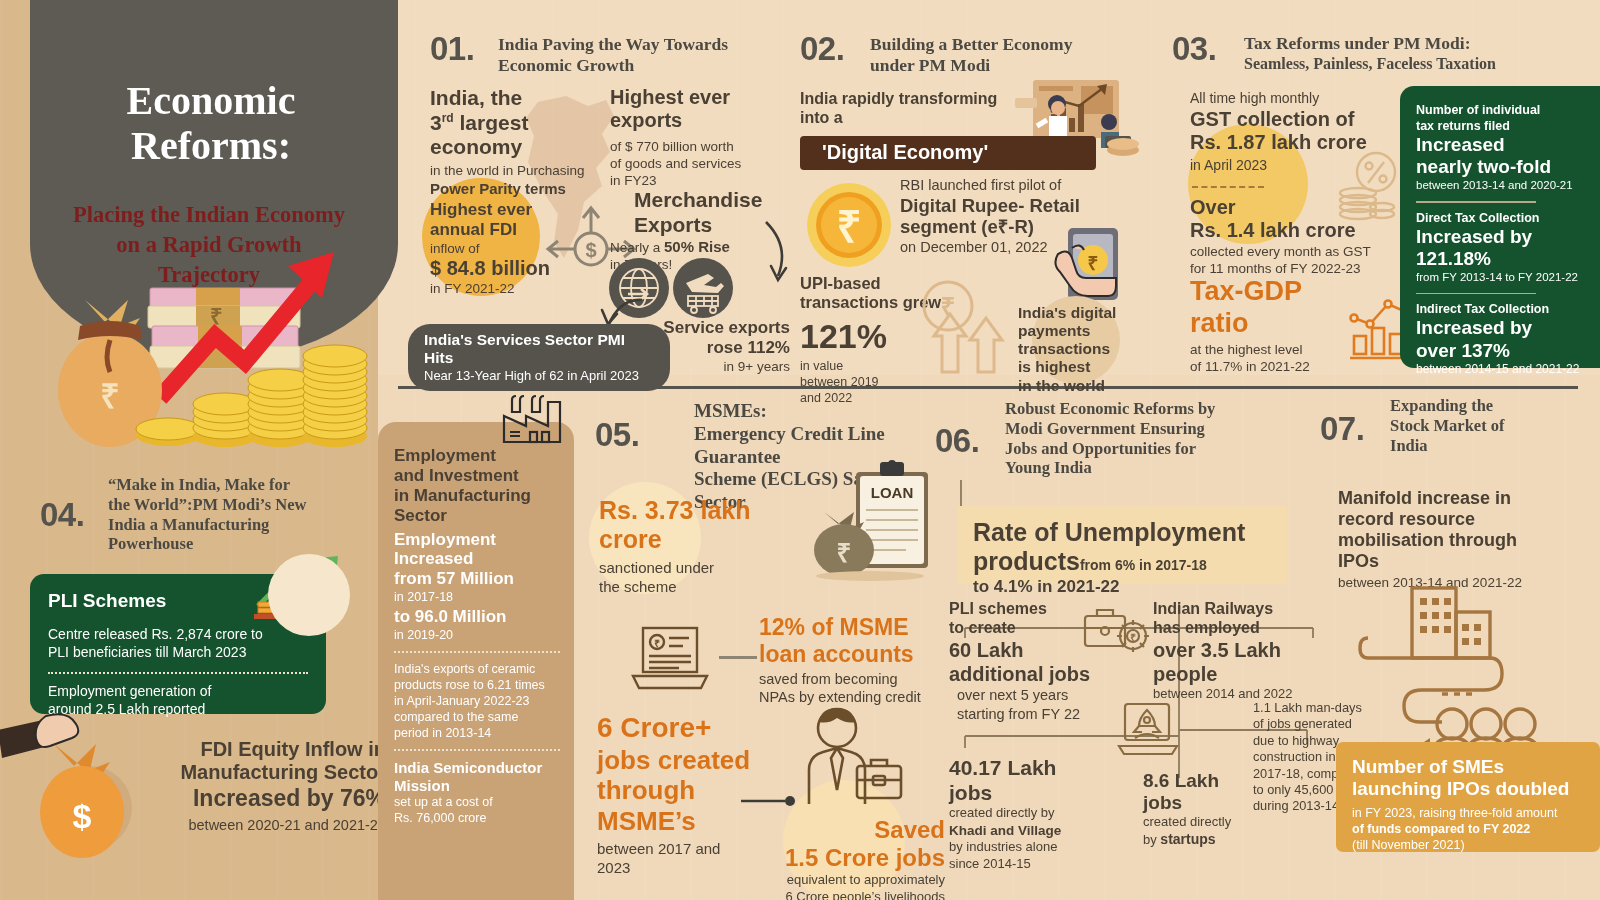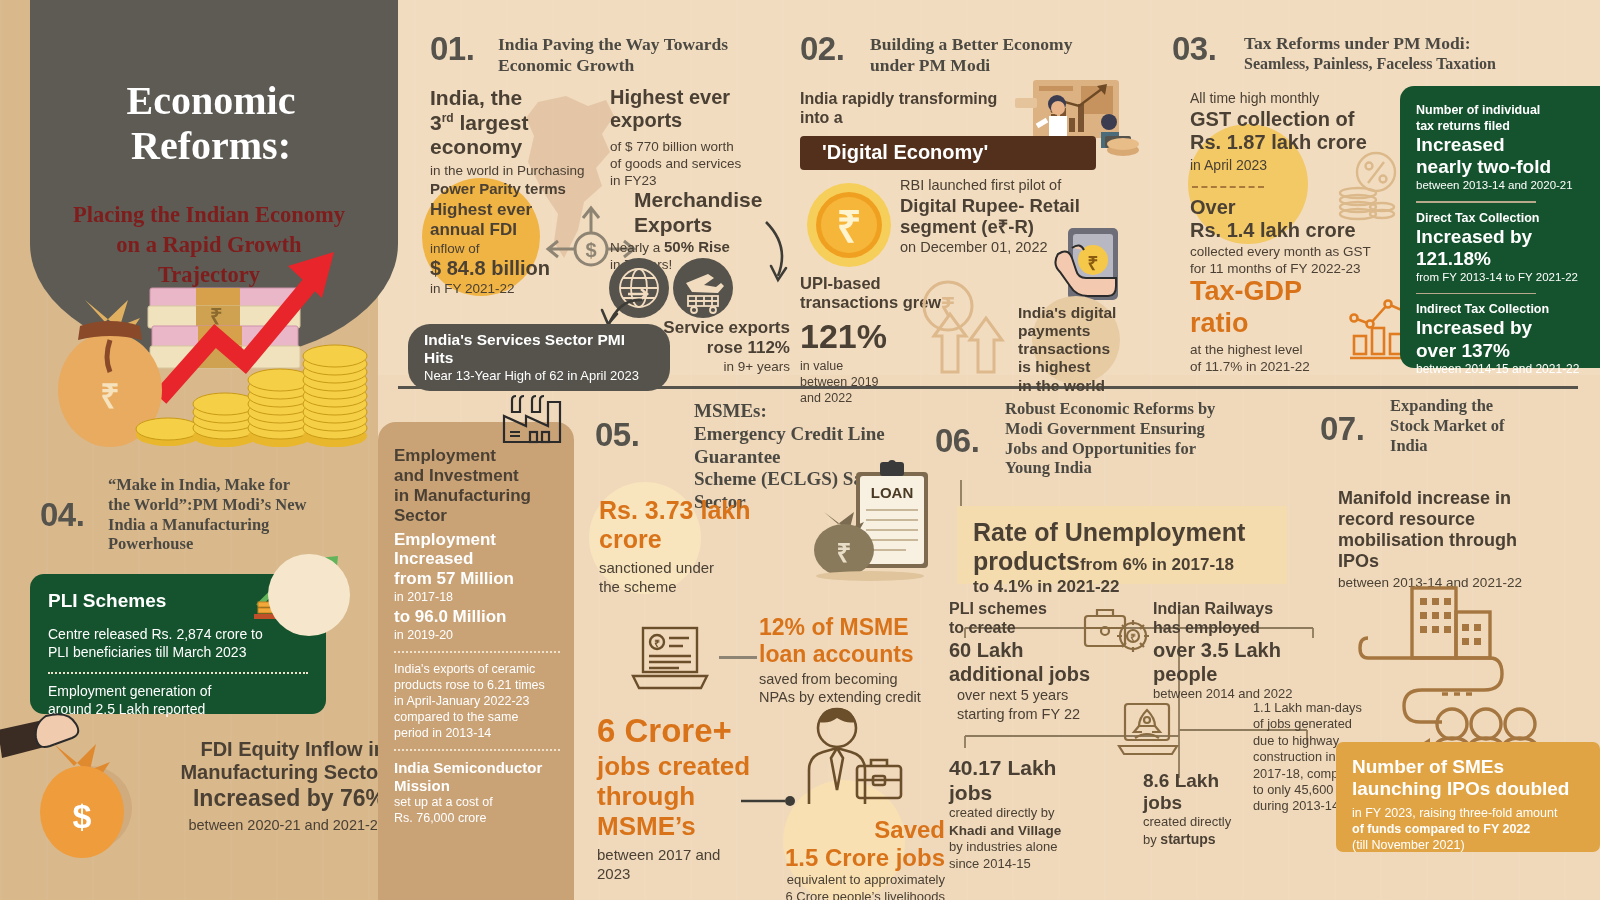--- a/index.html
+++ b/index.html
@@ -598,21 +598,21 @@
     <div style="position:absolute; left:124px; top:258px; width:38px; height:3px; background:#8e8473;"></div>
 
     <div style="position:absolute; left:164px; top:216px; width:200px;">
       <div class="hd orange" style="font-size:23px;">12% of MSME</div>
       <div class="hd orange" style="font-size:23px;">loan accounts</div>
       <div class="sm" style="font-size:14.5px; margin-top:2px;">saved from becoming</div>
       <div class="sm" style="font-size:14.5px;">NPAs by extending credit</div>
     </div>
 
     <div style="position:absolute; left:2px; top:314px; width:190px;">
-      <div class="hd orange" style="font-size:33px;">6 Crore+</div>
+      <div class="hd orange" style="font-size:28px;">6 Crore+</div>
       <div class="hd orange" style="font-size:26px;">jobs created</div>
       <div class="hd orange" style="font-size:26px;">through</div>
       <div class="hd orange" style="font-size:26px;">MSME’s</div>
       <div class="sm" style="font-size:15px; margin-top:3px;">between 2017 and</div>
       <div class="sm" style="font-size:15px;">2023</div>
     </div>
 
     <svg style="position:absolute; left:146px; top:396px;" width="56" height="14" viewBox="0 0 56 14">
       <path d="M0 7 H44" stroke="#3e3c36" stroke-width="2.6"></path>
       <circle cx="49" cy="7" r="5" fill="#3e3c36"></circle>
@@ -660,21 +660,21 @@
         <path d="M244 250 H372 M372 250 v14"></path>
       </g>
     </svg>
 
     <div class="panel-amber" style="position:absolute; left:22px; top:112px; width:330px; height:78px;">
       <div style="padding:12px 0 0 16px;">
         <div>
           <span class="hd" style="font-size:25px;">Rate of Unemployment</span>
         </div>
         <div>
-          <span class="hd" style="font-size:25px;">products</span><span class="hd" style="font-size:17px;">from 6% in 2017-18</span>
+          <span class="hd" style="font-size:25px;">products</span><span class="hd" style="font-size:14px;">from 6% in 2017-18</span>
         </div>
         <div class="hd" style="font-size:17px;">to 4.1% in 2021-22</div>
       </div>
     </div>
 
     <div style="position:absolute; left:14px; top:206px; width:170px;">
       <div class="hd" style="font-size:16px;">PLI schemes</div>
       <div class="hd" style="font-size:16px;">to create</div>
       <div class="hd" style="font-size:20px; margin-top:2px;">60 Lakh</div>
       <div class="hd" style="font-size:20px;">additional jobs</div>

